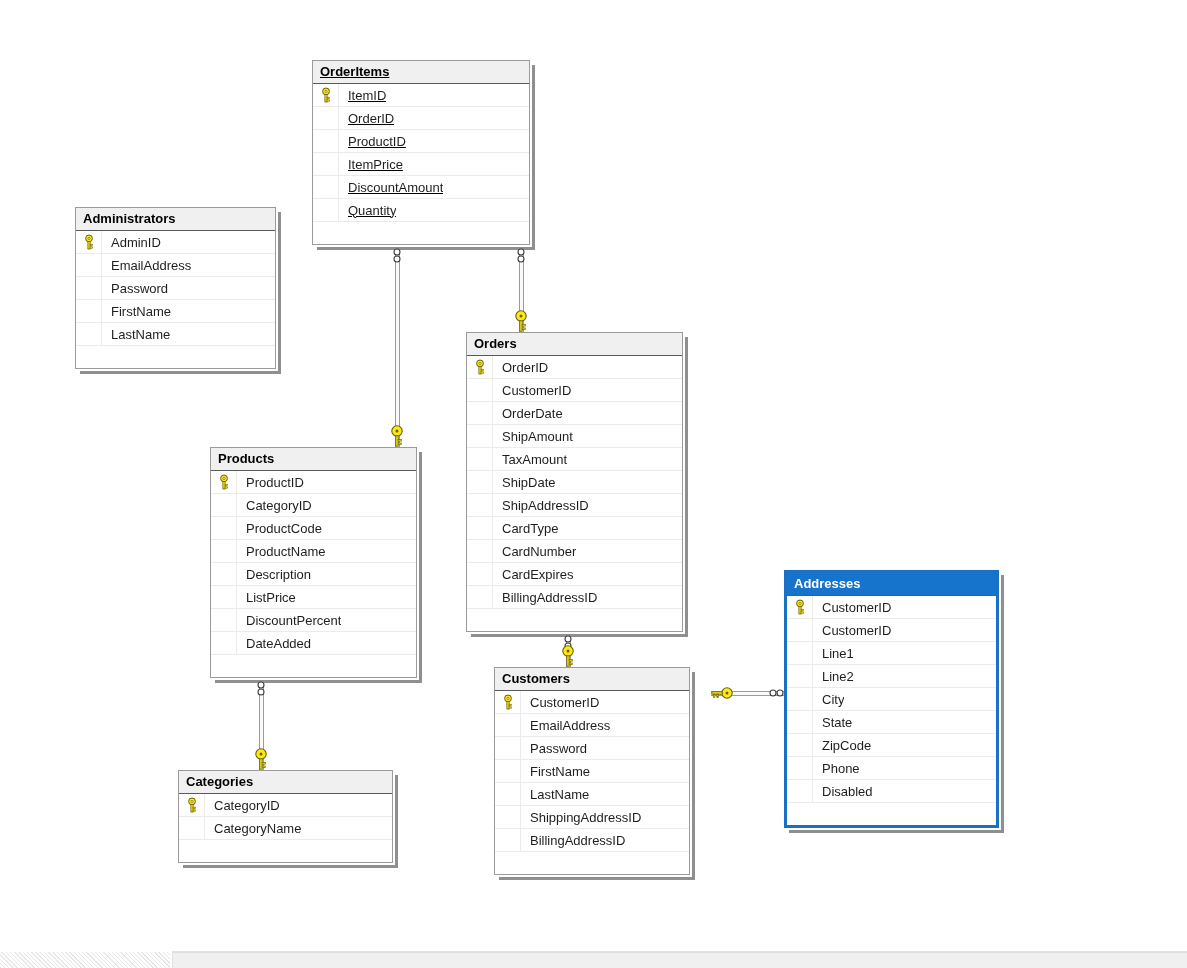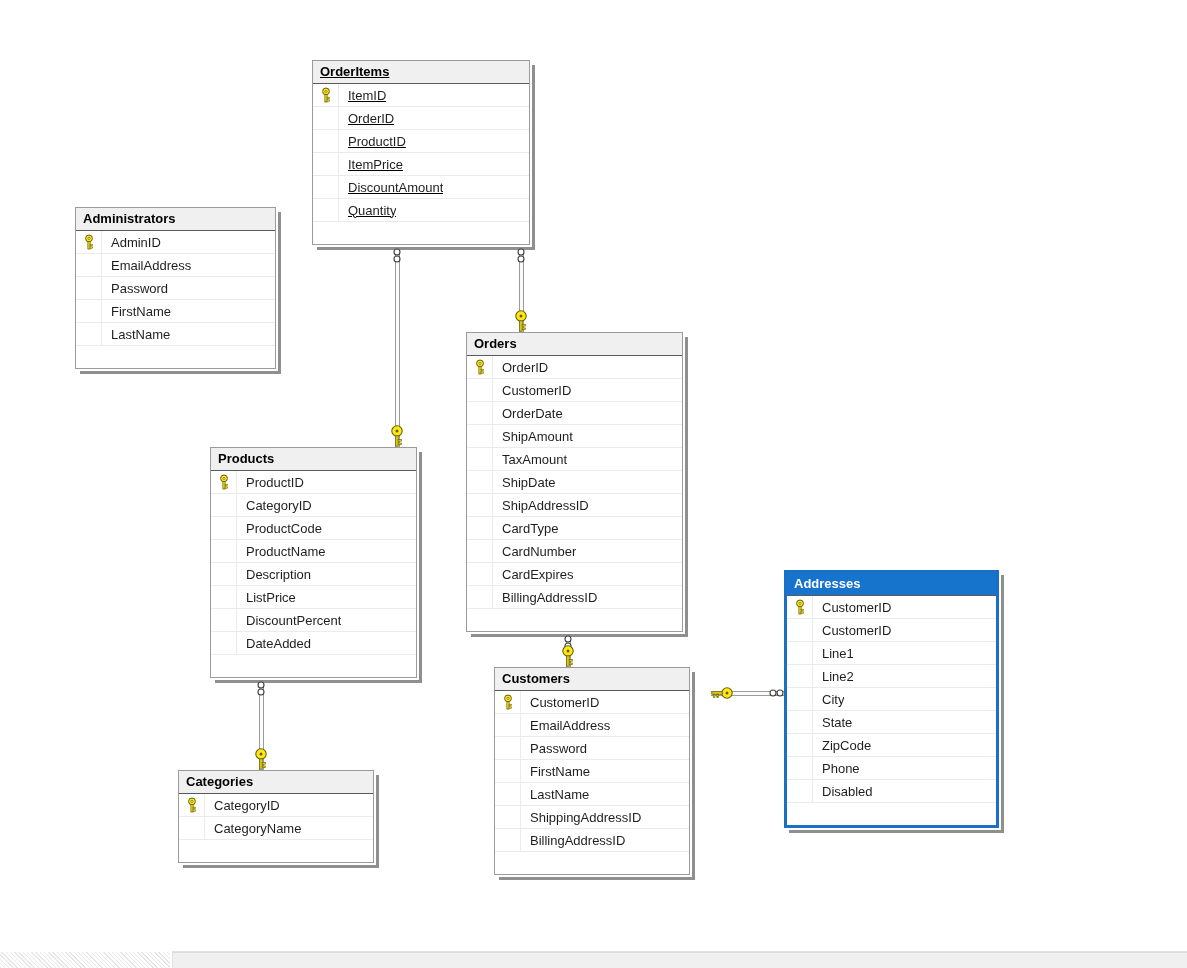--- a/index.html
+++ b/index.html
@@ -270,21 +270,21 @@
       <div class="t-row">
         <div class="t-keycell"></div>
         <div class="t-colname">DiscountPercent</div>
       </div>
       <div class="t-row">
         <div class="t-keycell"></div>
         <div class="t-colname">DateAdded</div>
       </div>
       <div class="t-footer"></div>
     </div>
-    <div class="db-table" style="left: 178px; top: 770px; width: 196px;">
+    <div class="db-table" style="left: 178px; top: 770px; width: 215px;">
       <div class="t-header"><span>Categories</span></div>
       <div class="t-row">
         <div class="t-keycell">
           <svg width="12" height="16" viewBox="0 0 12 16">
             <circle cx="6" cy="4.4" r="3.4" fill="#ffe81a" stroke="#6b6000" stroke-width="1"></circle>
             <circle cx="6" cy="4.4" r="1.1" fill="#fffbe0" stroke="#6b6000" stroke-width="0.7"></circle>
             <rect x="4.9" y="7.5" width="2.2" height="7.5" fill="#ffe81a" stroke="#6b6000" stroke-width="0.8"></rect>
             <rect x="7" y="10.2" width="2.6" height="1.4" fill="#ffe81a" stroke="#6b6000" stroke-width="0.6"></rect>
             <rect x="7" y="12.8" width="2.6" height="1.4" fill="#ffe81a" stroke="#6b6000" stroke-width="0.6"></rect>
           </svg>

